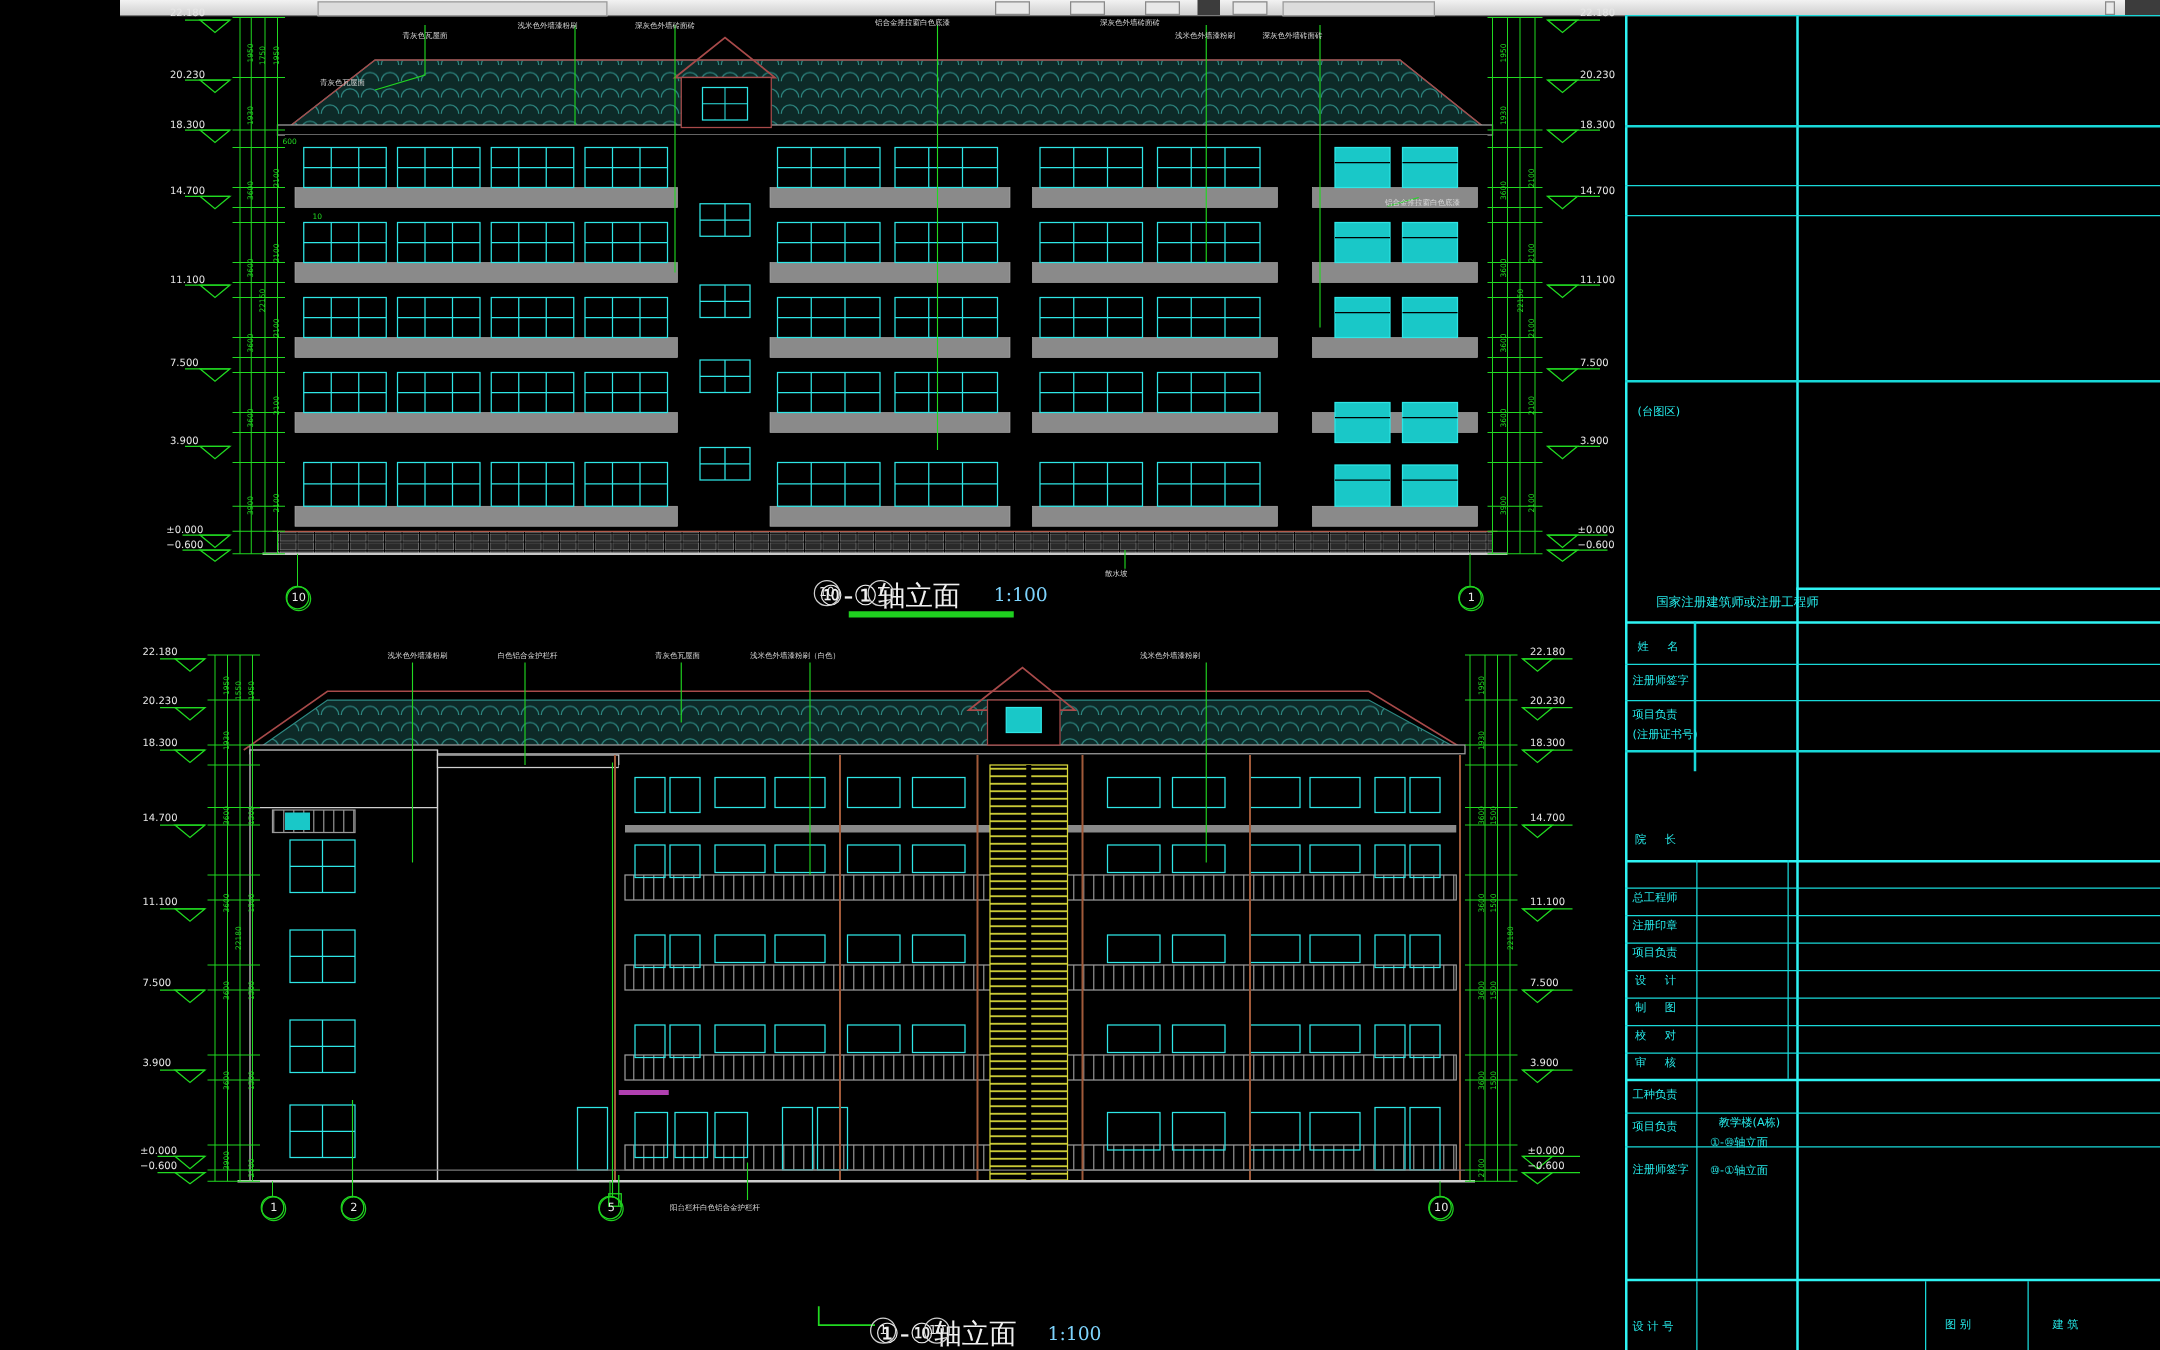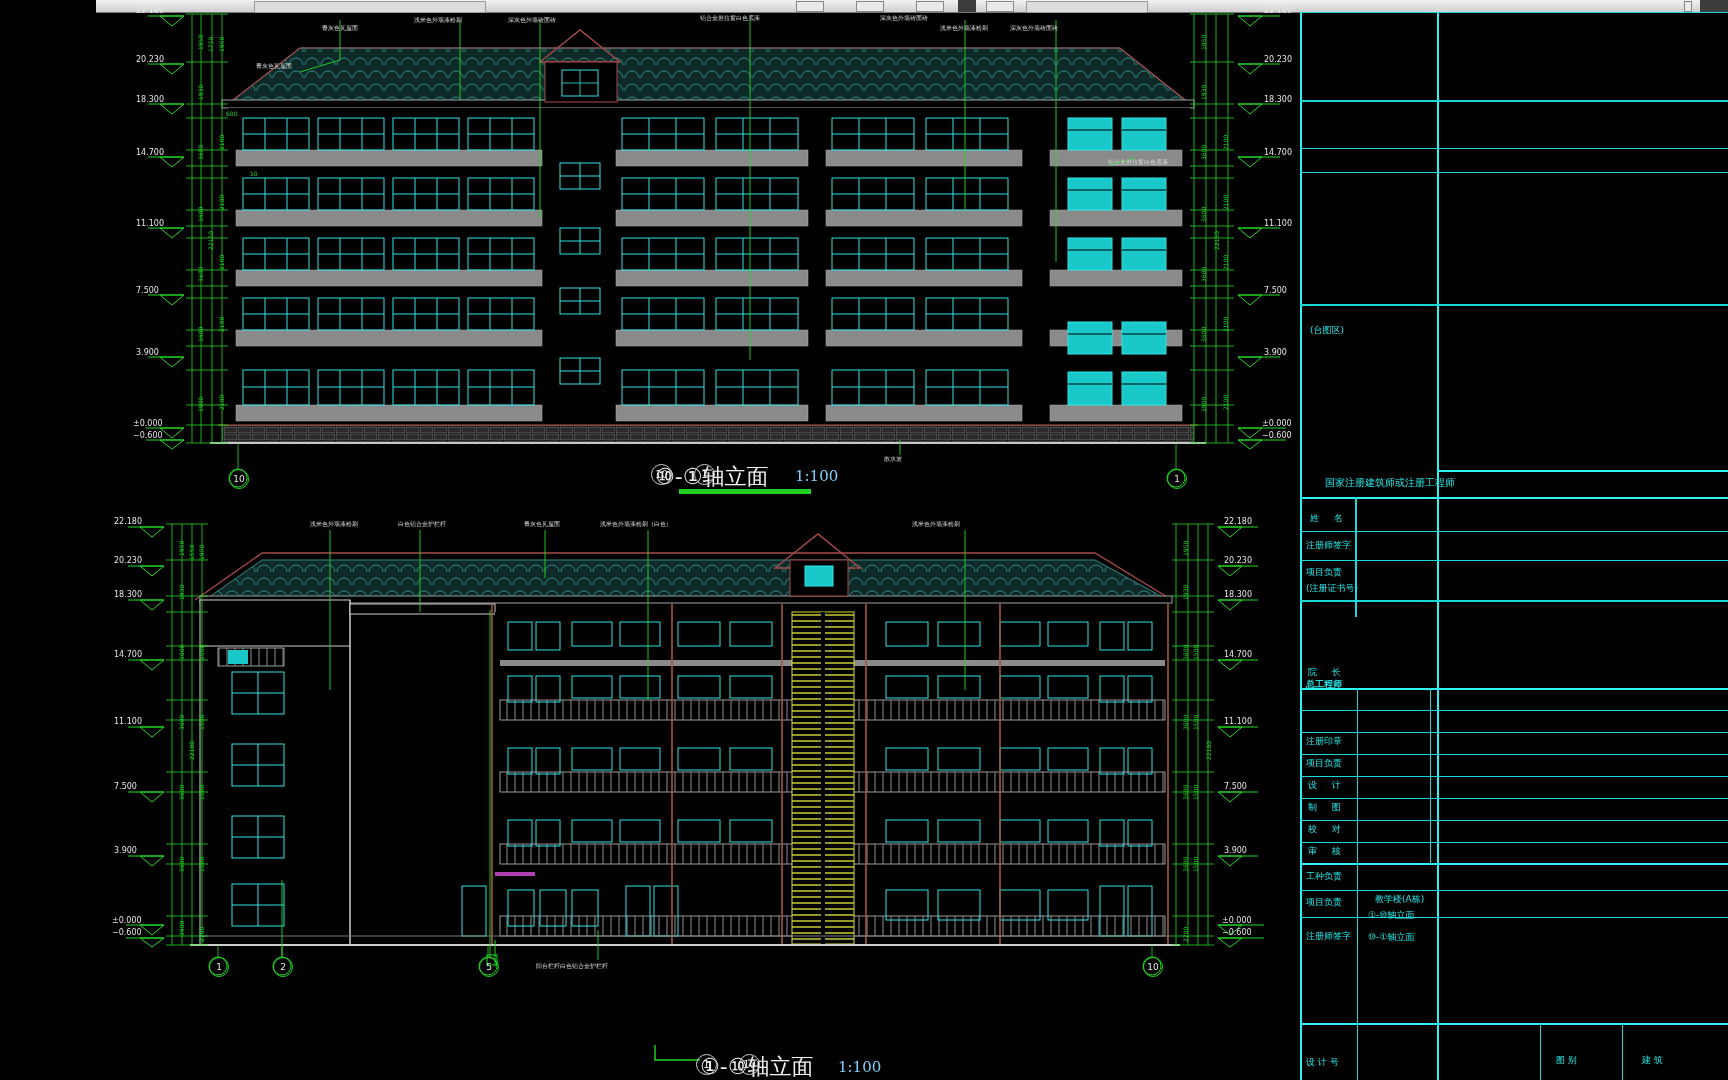--- a/index.html
+++ b/index.html
@@ -882,21 +882,21 @@
       <div class="tb-txt" style="left:1306px;top:568px;">项目负责</div>
       <div class="tb-txt" style="left:1306px;top:584px;">(注册证书号)</div>
       <div class="tb-line" style="left:1300px;top:600px;width:428px;height:2px;"></div>
 
       <div class="tb-line thick" style="left:1300px;top:688px;width:428px;height:2px;"></div>
       <div class="tb-line" style="left:1357px;top:688px;width:1px;height:175px;"></div>
       <div class="tb-line" style="left:1430px;top:688px;width:1px;height:175px;"></div>
 
       <div class="tb-txt sp" style="left:1308px;top:668px;">院    长</div>
       <div class="tb-line" style="left:1300px;top:710px;width:428px;height:1px;"></div>
-      <div class="tb-txt" style="left:1306px;top:680px;font-weight:bold;">总工程师</div>
+      <div class="tb-txt" style="left:1306px;top:715px;">总工程师</div>
       <div class="tb-line" style="left:1300px;top:732px;width:428px;height:1px;"></div>
       <div class="tb-txt" style="left:1306px;top:737px;">注册印章</div>
       <div class="tb-line" style="left:1300px;top:754px;width:428px;height:1px;"></div>
       <div class="tb-txt" style="left:1306px;top:759px;">项目负责</div>
       <div class="tb-line" style="left:1300px;top:776px;width:428px;height:1px;"></div>
       <div class="tb-txt sp" style="left:1308px;top:781px;">设    计</div>
       <div class="tb-line" style="left:1300px;top:798px;width:428px;height:1px;"></div>
       <div class="tb-txt sp" style="left:1308px;top:803px;">制    图</div>
       <div class="tb-line" style="left:1300px;top:820px;width:428px;height:1px;"></div>
       <div class="tb-txt sp" style="left:1308px;top:825px;">校    对</div>

